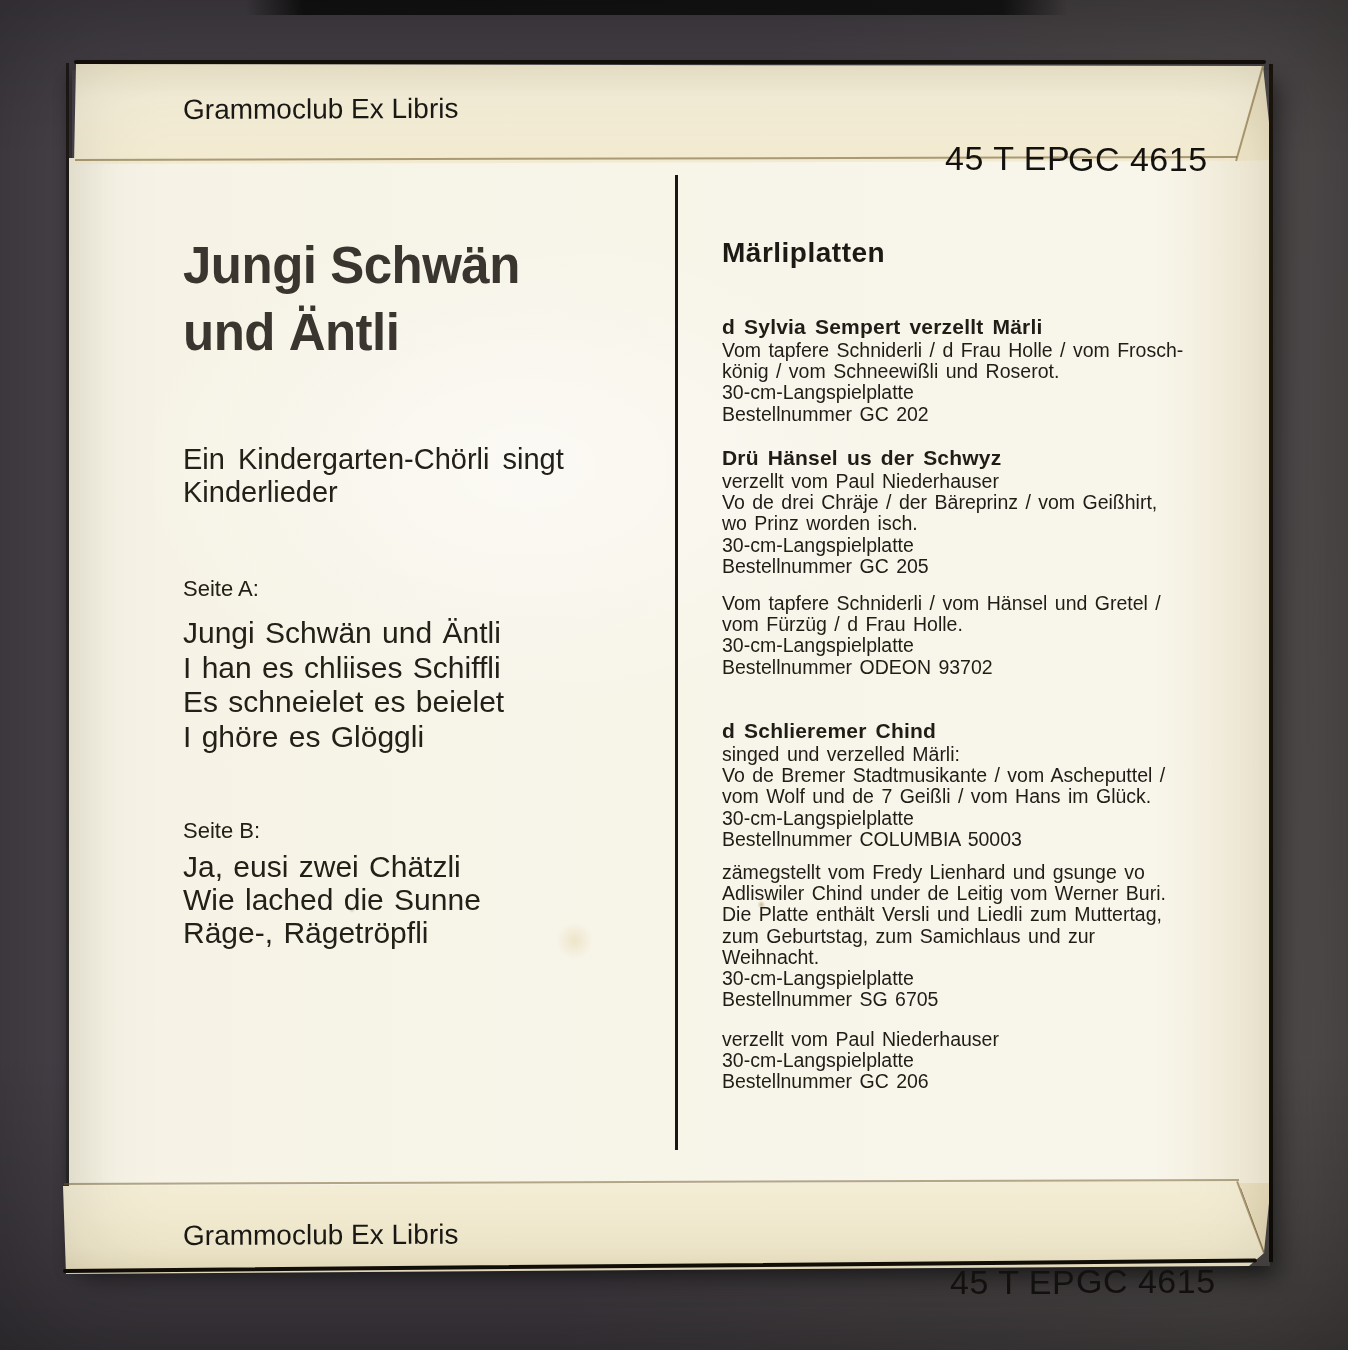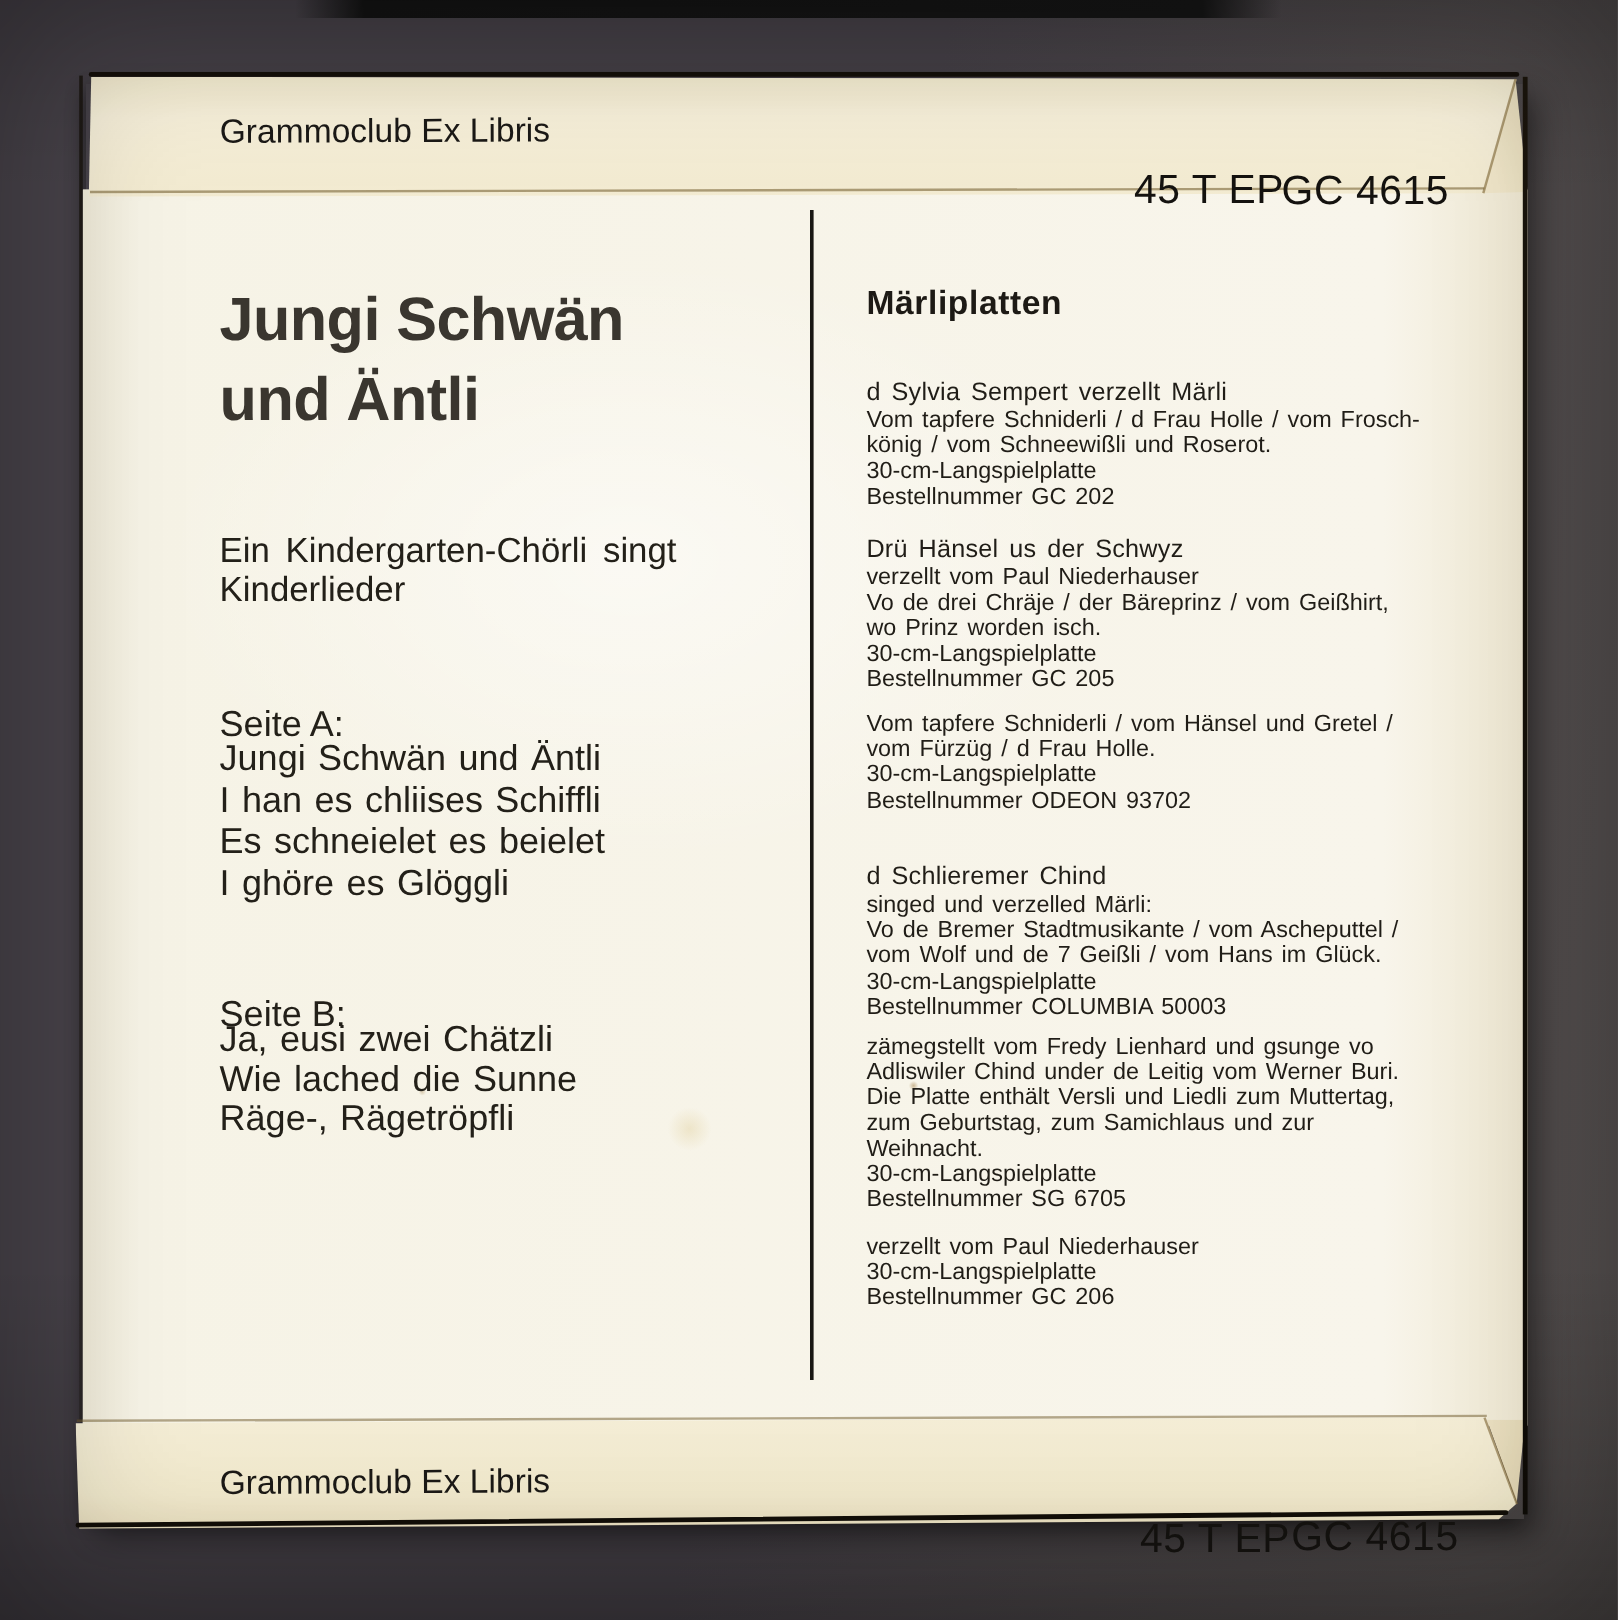--- a/index.html
+++ b/index.html
@@ -65,32 +65,32 @@
   .txt{position:absolute;z-index:6;color:#232019;}
   .pre{white-space:pre-line;}
 
   .brand-top{left:183px;top:94px;font-size:28px;color:#1b1916;transform:rotate(-0.25deg);transform-origin:left center;}
   .code{font-size:34px;color:#14120f;letter-spacing:0.5px;margin-top:48px;}
   .code-top-format{left:945px;top:91px;}
   .code-top-catalog{left:1068px;top:92px;}
 
   .album-title{left:183px;top:232px;font-size:51px;line-height:67px;font-weight:700;color:#3a362f;letter-spacing:-0.5px;}
   .subtitle{left:183px;top:443px;font-size:29px;line-height:33px;word-spacing:5px;}
-  .side-label{left:183px;font-size:30px;margin-top:11px;}
+  .side-label{left:183px;font-size:22px;}
   .side-a-label{top:576px;}
   .side-b-label{top:818px;}
   .tracks{left:183px;font-size:30px;word-spacing:2px;}
   .tracks-a{top:616px;line-height:34.5px;}
   .tracks-b{top:850px;line-height:33px;}
 
   .divider{position:absolute;z-index:6;left:675px;top:175px;width:3px;height:975px;background:#191713;}
 
   .right-heading{left:722px;top:237px;font-size:28px;font-weight:700;letter-spacing:0.5px;color:#1d1a15;}
   .entry{position:absolute;z-index:6;left:722px;width:466px;color:#201d17;}
-  .entry-title{font-size:21px;line-height:23px;font-weight:400;word-spacing:3px;letter-spacing:0.2px;}
+  .entry-title{font-size:21px;line-height:23px;font-weight:700;word-spacing:3px;letter-spacing:0.2px;}
   .entry-body{margin-top:2px;font-size:19.5px;line-height:21.2px;word-spacing:2px;white-space:pre-line;}
   .entry-1{top:315px;} .entry-2{top:446px;} .entry-3{top:591px;}
   .entry-4{top:719px;} .entry-5{top:860px;} .entry-6{top:1027px;}
 
   .brand-bottom{left:183px;top:1220px;font-size:28px;color:#1b1916;transform:rotate(-0.3deg);transform-origin:left center;}
   .code-bottom-format{left:950px;top:1215px;}
   .code-bottom-catalog{left:1076px;top:1214px;}
 </style>
 </head>
 <body>

